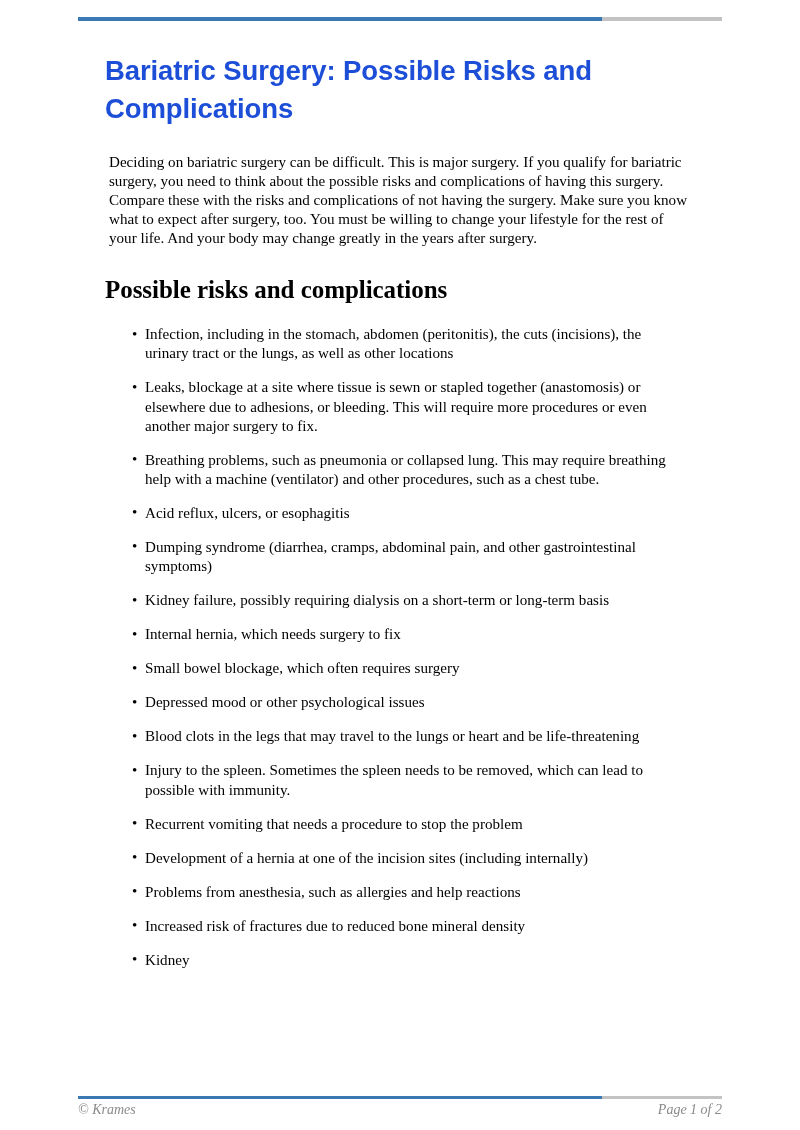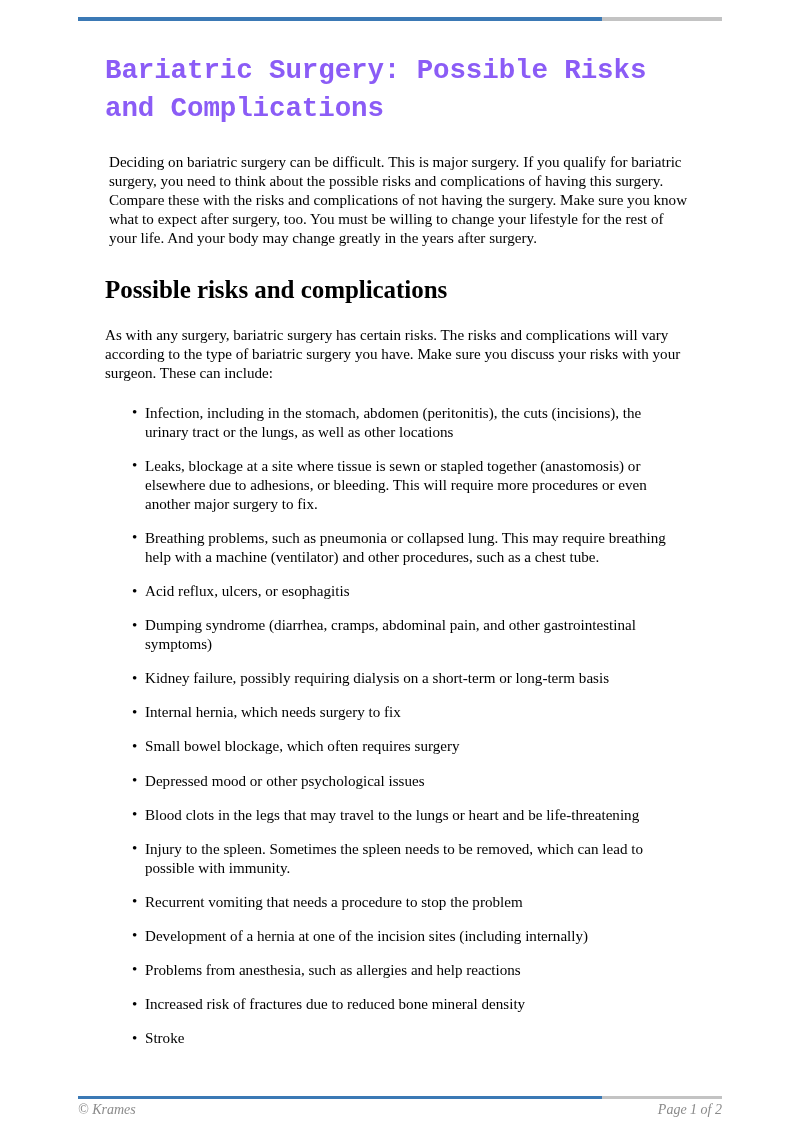--- a/index.html
+++ b/index.html
@@ -45,28 +45,28 @@
 
   
   .content {
     position: absolute;
     left: 105px;
     top: 52px;
     width: 617px;
   }
 
   h1.doc-title {
-    font-family: Liberation Mono, monospace;
+    font-family: Liberation Sans, sans-serif;
     font-size: 27.5px;
     font-weight: bold;
     line-height: 1.38;
     letter-spacing: -0.1px;
     margin: 0 0 0 0;
     padding: 0;
-    color: #8b5cf6;
+    color: #1d4ed8;
     width: 560px;
   }
 
   p.intro {
     font-size: 15.1px;
     line-height: 1.265;
     margin: 25px 0 0 4px;
     padding: 0;
     width: 583px;
     text-align: left;
@@ -143,21 +143,20 @@
   </div>
 
   <div class="content" style="color: rgb(0, 0, 0);">
 
     <h1 class="doc-title">Bariatric Surgery: Possible Risks and Complications</h1>
 
     <p class="intro">Deciding on bariatric surgery can be difficult. This is major surgery. If you qualify for bariatric surgery, you need to think about the possible risks and complications of having this surgery. Compare these with the risks and complications of not having the surgery. Make sure you know what to expect after surgery, too. You must be willing to change your lifestyle for the rest of your life. And your body may change greatly in the years after surgery.</p>
 
     <h2 class="section-heading">Possible risks and complications</h2>
 
-    <p class="section-intro">As with any surgery, bariatric surgery has certain risks. The risks and complications will vary according to the type of bariatric surgery you have. Make sure you discuss your risks with your surgeon. These can include:</p>
 
     <ul class="risk-list">
         <li>
           <span class="bullet-glyph">•</span>
           <span class="risk-text">Infection, including in the stomach, abdomen (peritonitis), the cuts (incisions), the urinary tract or the lungs, as well as other locations</span>
         </li>
         <li>
           <span class="bullet-glyph">•</span>
           <span class="risk-text">Leaks, blockage at a site where tissue is sewn or stapled together (anastomosis) or elsewhere due to adhesions, or bleeding. This will require more procedures or even another major surgery to fix.</span>
         </li>
@@ -208,21 +207,21 @@
         <li>
           <span class="bullet-glyph">•</span>
           <span class="risk-text">Problems from anesthesia, such as allergies and help reactions</span>
         </li>
         <li>
           <span class="bullet-glyph">•</span>
           <span class="risk-text">Increased risk of fractures due to reduced bone mineral density</span>
         </li>
         <li>
           <span class="bullet-glyph">•</span>
-          <span class="risk-text">Stroke</span>
+          <span class="risk-text">Kidney</span>
         </li>
       </ul>
 
   </div>
 
   <div class="rule rule-footer">
     <div class="rule-seg-primary" style="background: rgb(59, 121, 181);"></div>
     <div class="rule-seg-secondary" style="background: rgb(195, 195, 195);"></div>
   </div>
 

